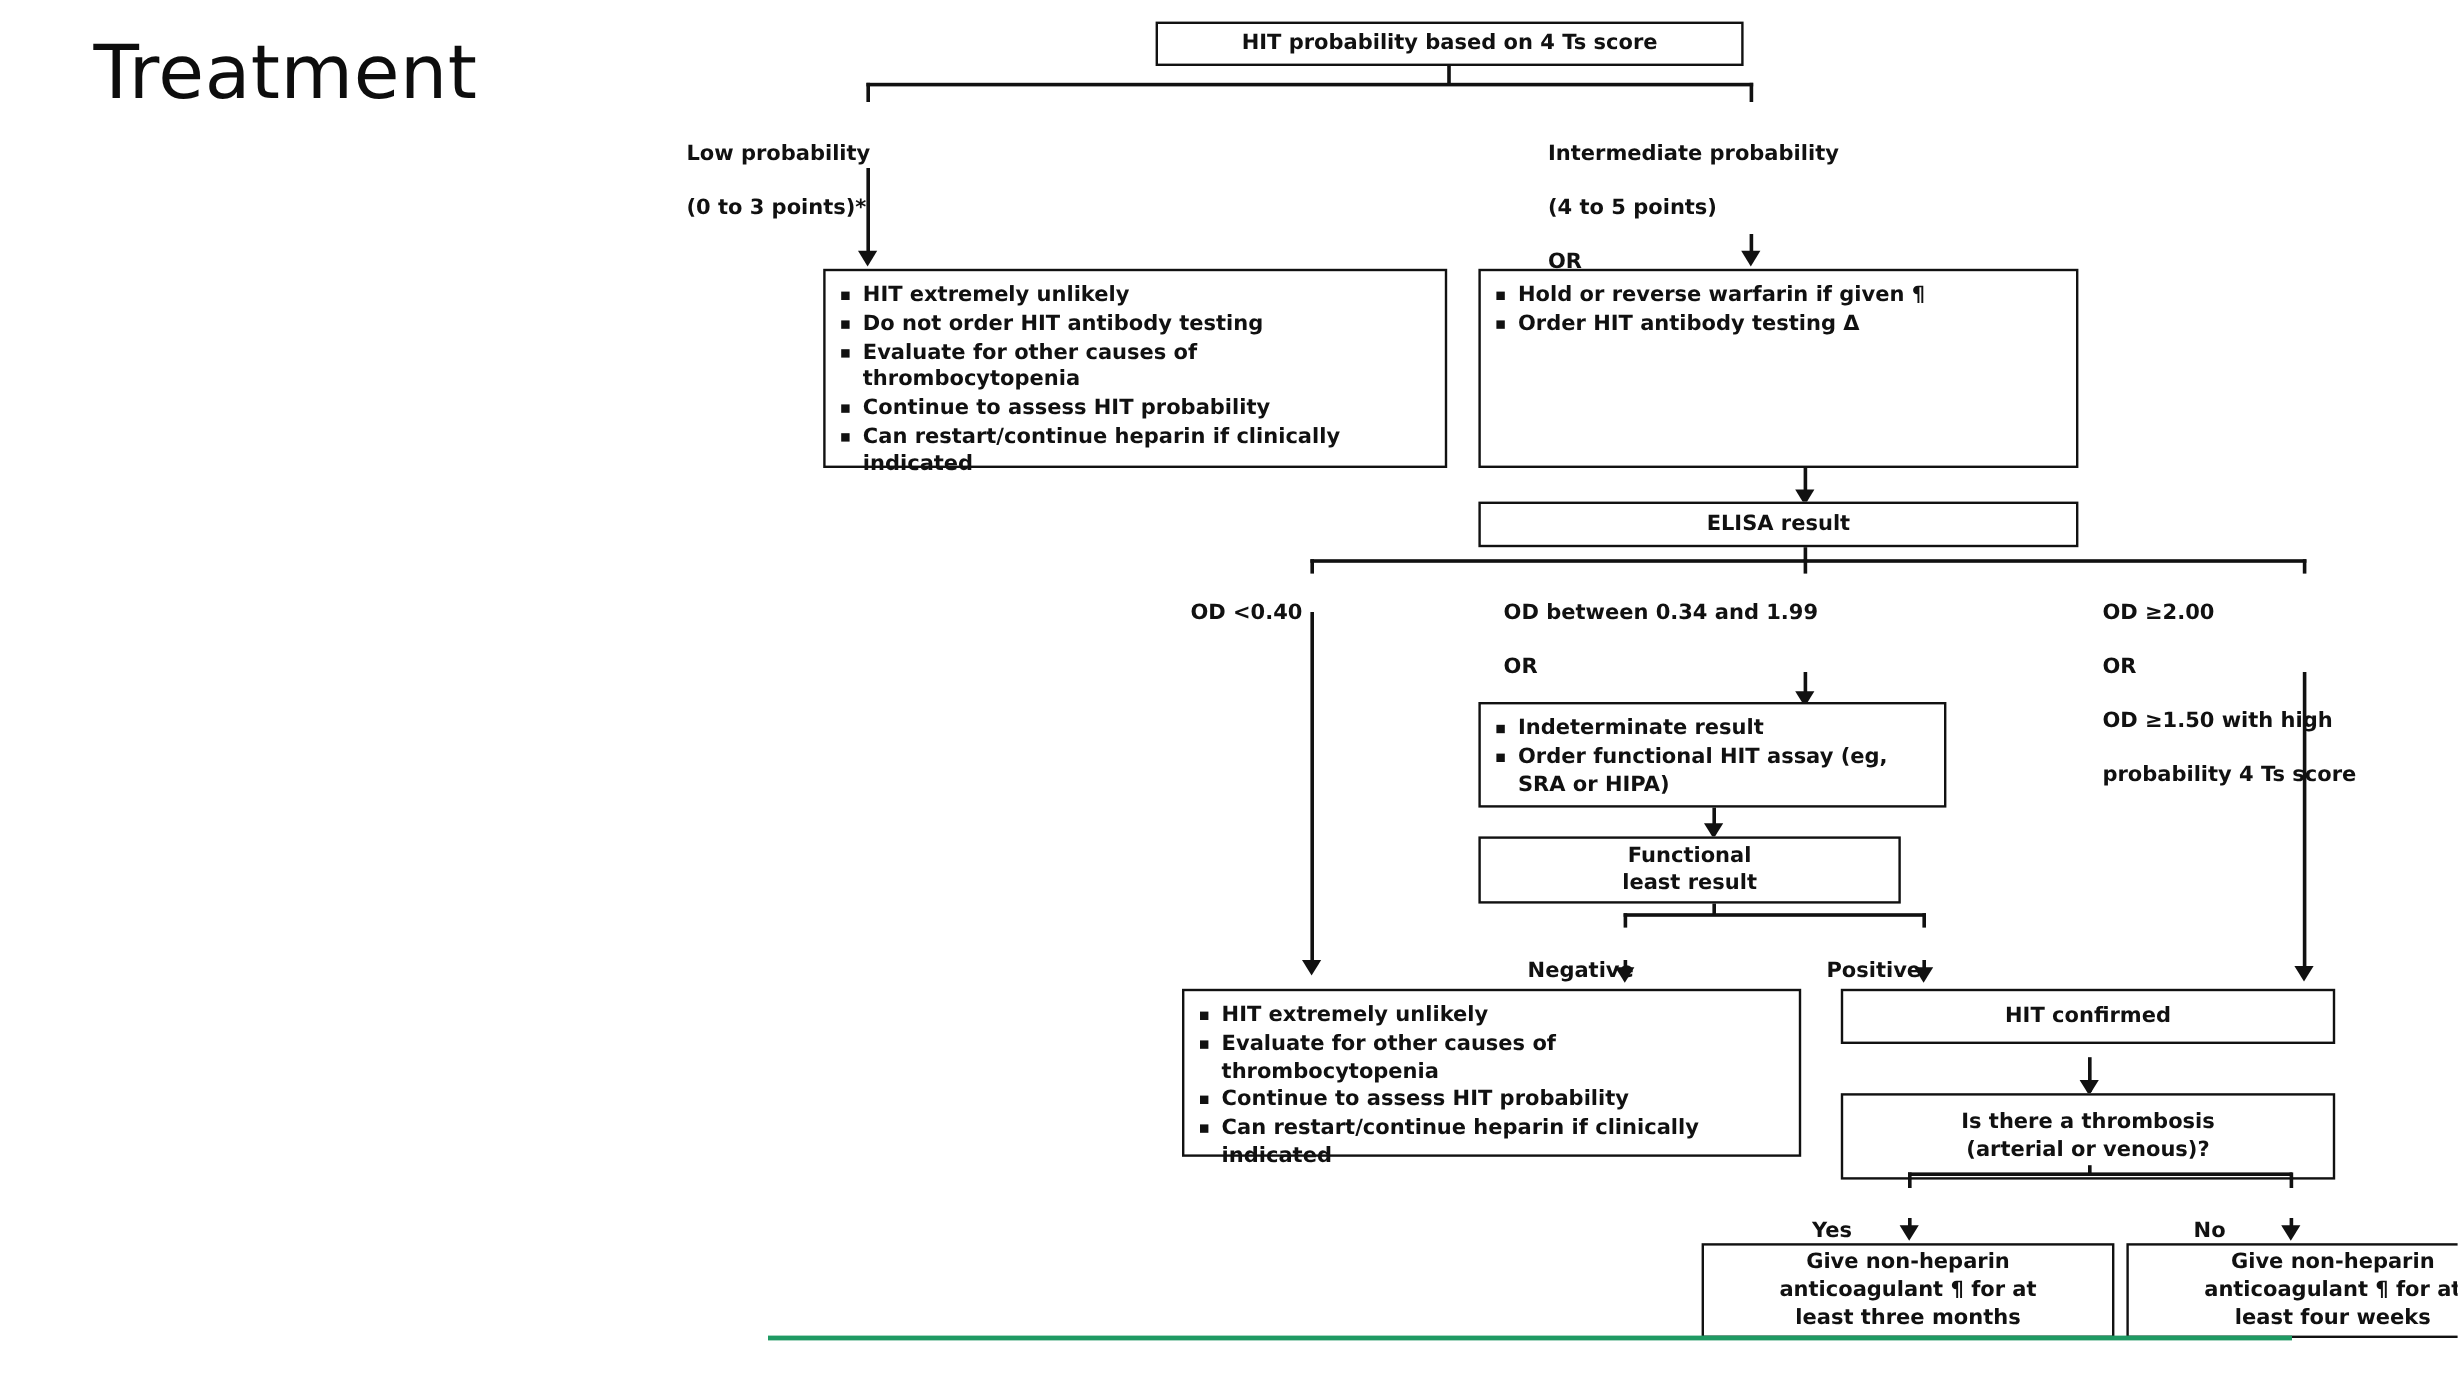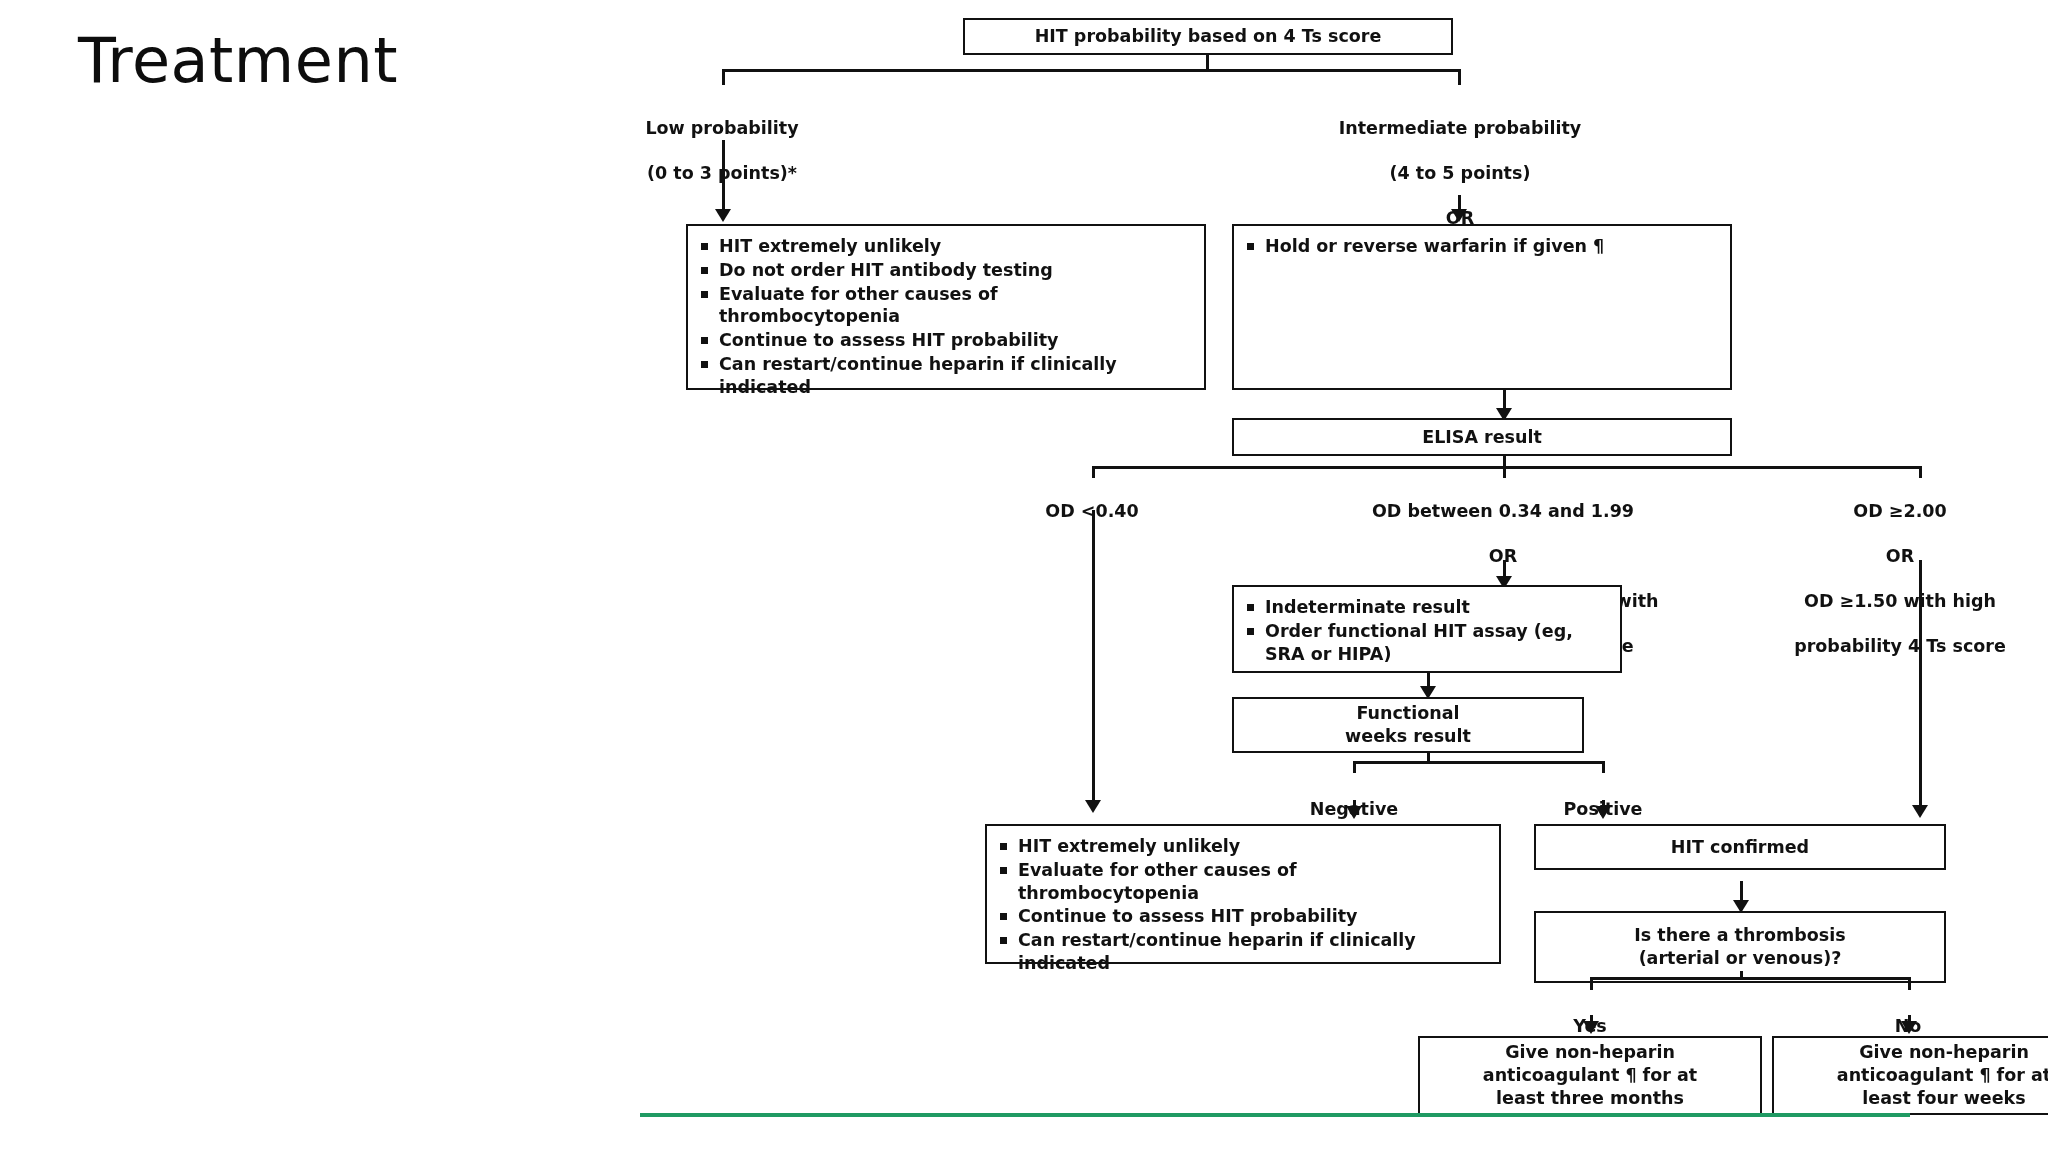--- a/index.html
+++ b/index.html
@@ -87,21 +87,20 @@
   }
 
   
   .label {
     position: absolute;
     font-family: "DejaVu Sans", sans-serif;
     font-weight: bold;
     font-size: 17.5px;
     line-height: 1.28;
     color: #111111;
-    text-align: center;
     white-space: pre-line;
   }
 
   
   .vline {
     position: absolute;
     width: 3px;
     background: #111111;
   }
   .hline {
@@ -158,20 +157,21 @@
       <li>Do not order HIT antibody testing</li>
       <li>Evaluate for other causes of thrombocytopenia</li>
       <li>Continue to assess HIT probability</li>
       <li>Can restart/continue heparin if clinically indicated</li>
     </ul>
   </div>
 
   <div class="node bulleted" style="left:1232px; top:224px; width:500px; height:166px;">
     <ul class="blist">
       <li>Hold or reverse warfarin if given ¶</li>
+      <li>Order HIT antibody testing Δ</li>
     </ul>
   </div>
 
   <div class="vline" style="left:1503px; top:390px; height:28px;"></div>
   <div class="arrowhead" style="left:1496px; top:408px;"></div>
 
   <div class="node center" style="left:1232px; top:418px; width:500px; height:38px;">
     <span>ELISA result</span>
   </div>
 
@@ -214,21 +214,21 @@
       <li>Order functional HIT assay (eg, SRA or HIPA)</li>
     </ul>
   </div>
 
   <div class="vline" style="left:1427px; top:673px; height:22px;"></div>
   <div class="arrowhead" style="left:1420px; top:686px;"></div>
 
   <div class="node center" style="left:1232px; top:697px; width:352px; height:56px;">
     <div>
       <div>Functional</div>
-      <div>weeks result</div>
+      <div>least result</div>
     </div>
   </div>
 
   <div class="vline" style="left:1427px; top:753px; height:10px;"></div>
   <div class="hline" style="left:1353px; top:761px; width:252px;"></div>
   <div class="vline" style="left:1353px; top:761px; height:12px;"></div>
   <div class="vline" style="left:1602px; top:761px; height:12px;"></div>
 
   <div class="label" style="left:1273px; top:776px; width:162px;">
     <div>Negative</div>

